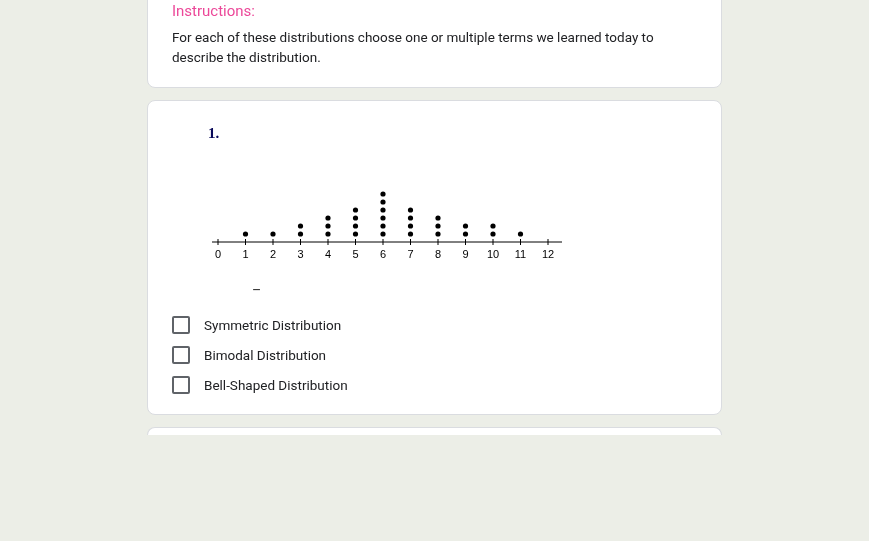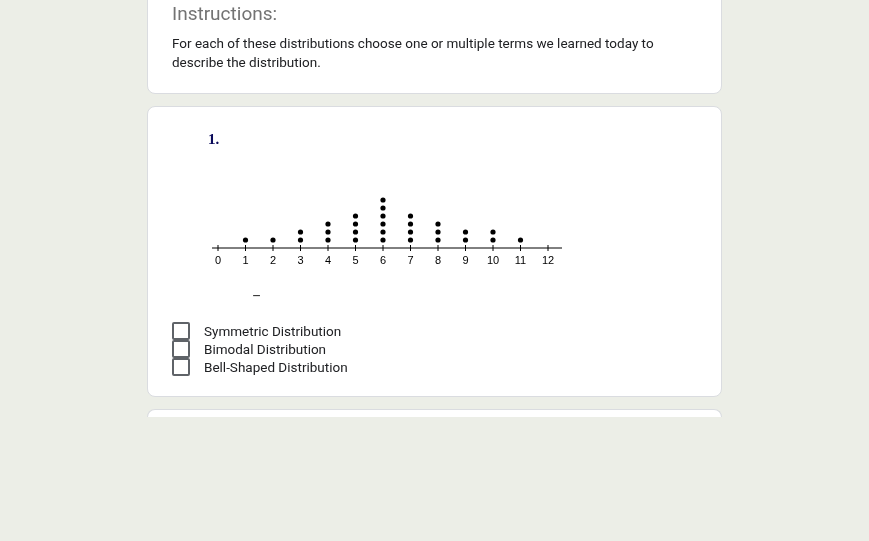--- a/index.html
+++ b/index.html
@@ -24,22 +24,22 @@
     }
     .card-instructions {
       position: relative;
       margin-top: -22px;
       padding: 22px 24px 20px 24px;
     }
     .card-question {
       padding: 24px 24px 20px 24px;
     }
     .instructions-title {
-      font-size: 19px;
-      color: #737373;
+      font-size: 15px;
+      color: #ec4899;
       margin-bottom: 6px;
       line-height: 1.4;
     }
     .instructions-body {
       font-size: 13.5px;
       color: #202124;
       line-height: 1.45;
     }
     .question-img {
       margin: 0 0 18px 36px;
@@ -58,20 +58,21 @@
     .dash {
       color: #333;
       font-size: 14px;
       margin-left: 44px;
       margin-top: 6px;
       margin-bottom: 4px;
     }
     .options {
       display: flex;
       flex-direction: column;
+      gap: 12px;
     }
     .option {
       display: flex;
       align-items: center;
       gap: 14px;
       cursor: pointer;
     }
     .checkbox {
       width: 18px;
       height: 18px;

